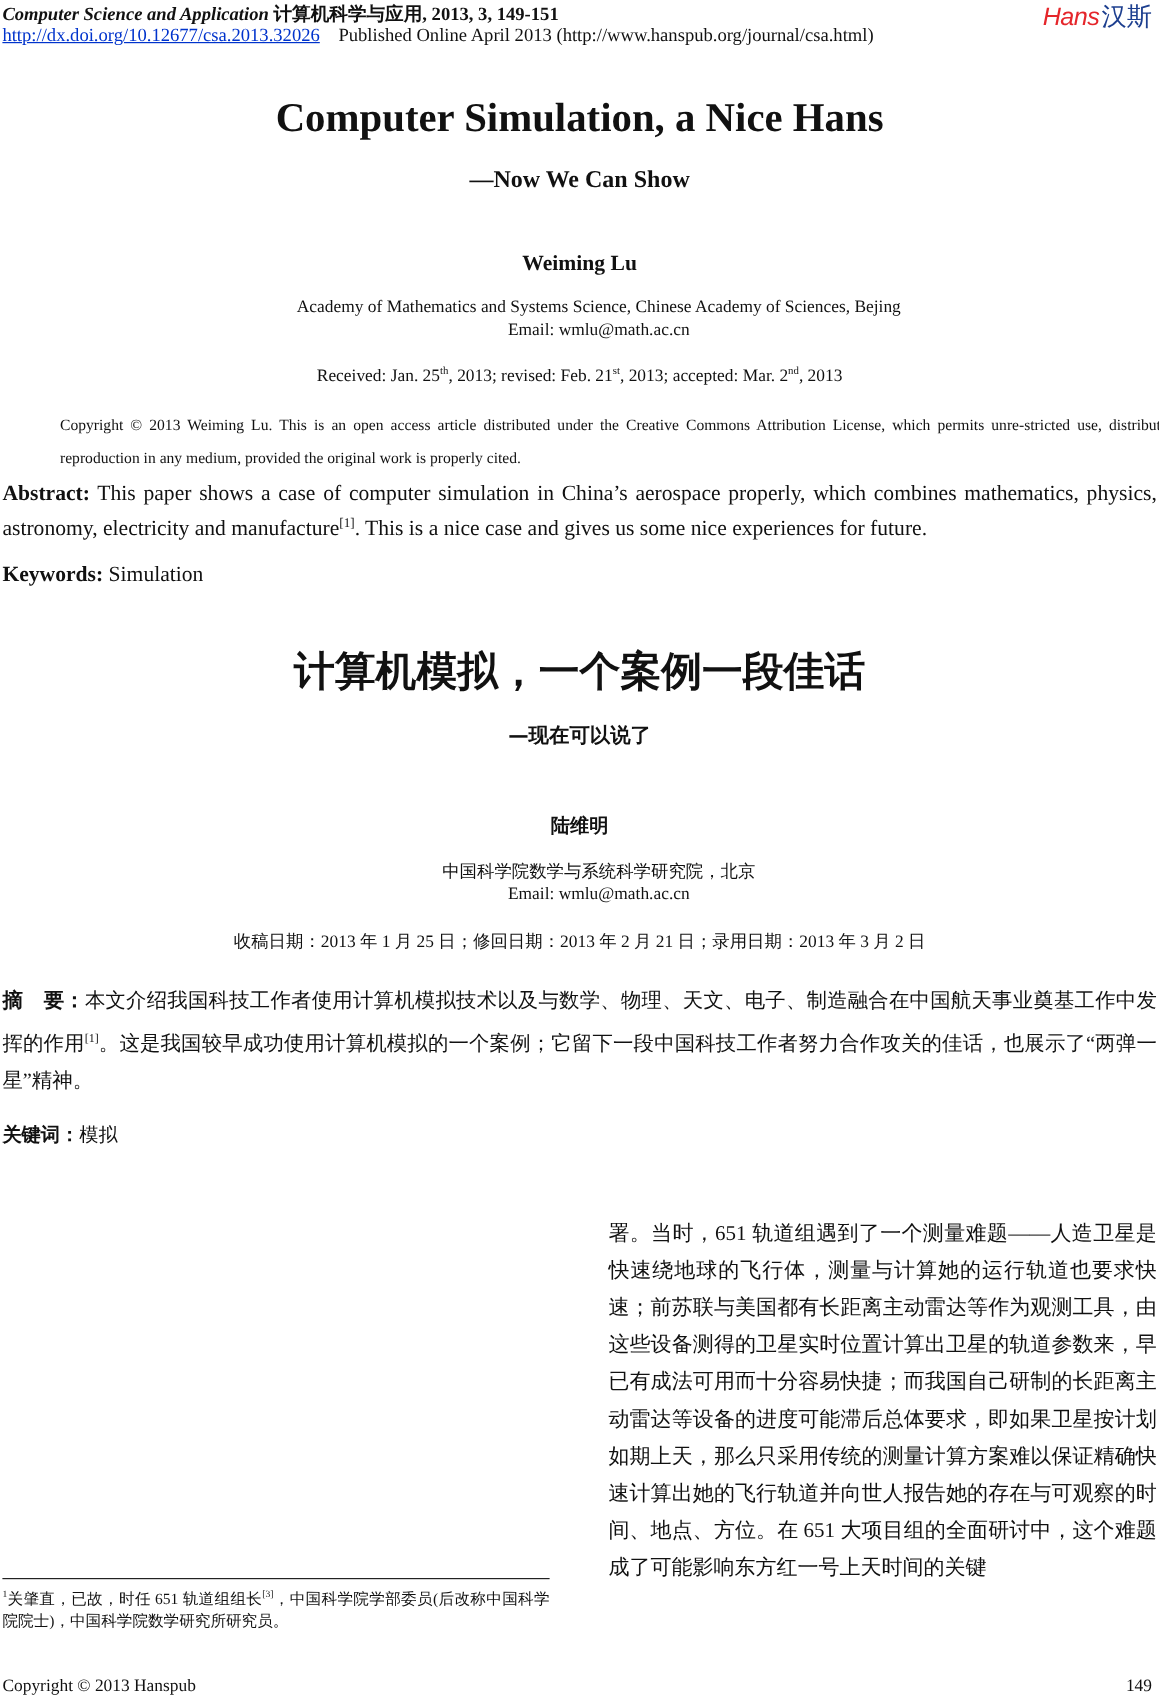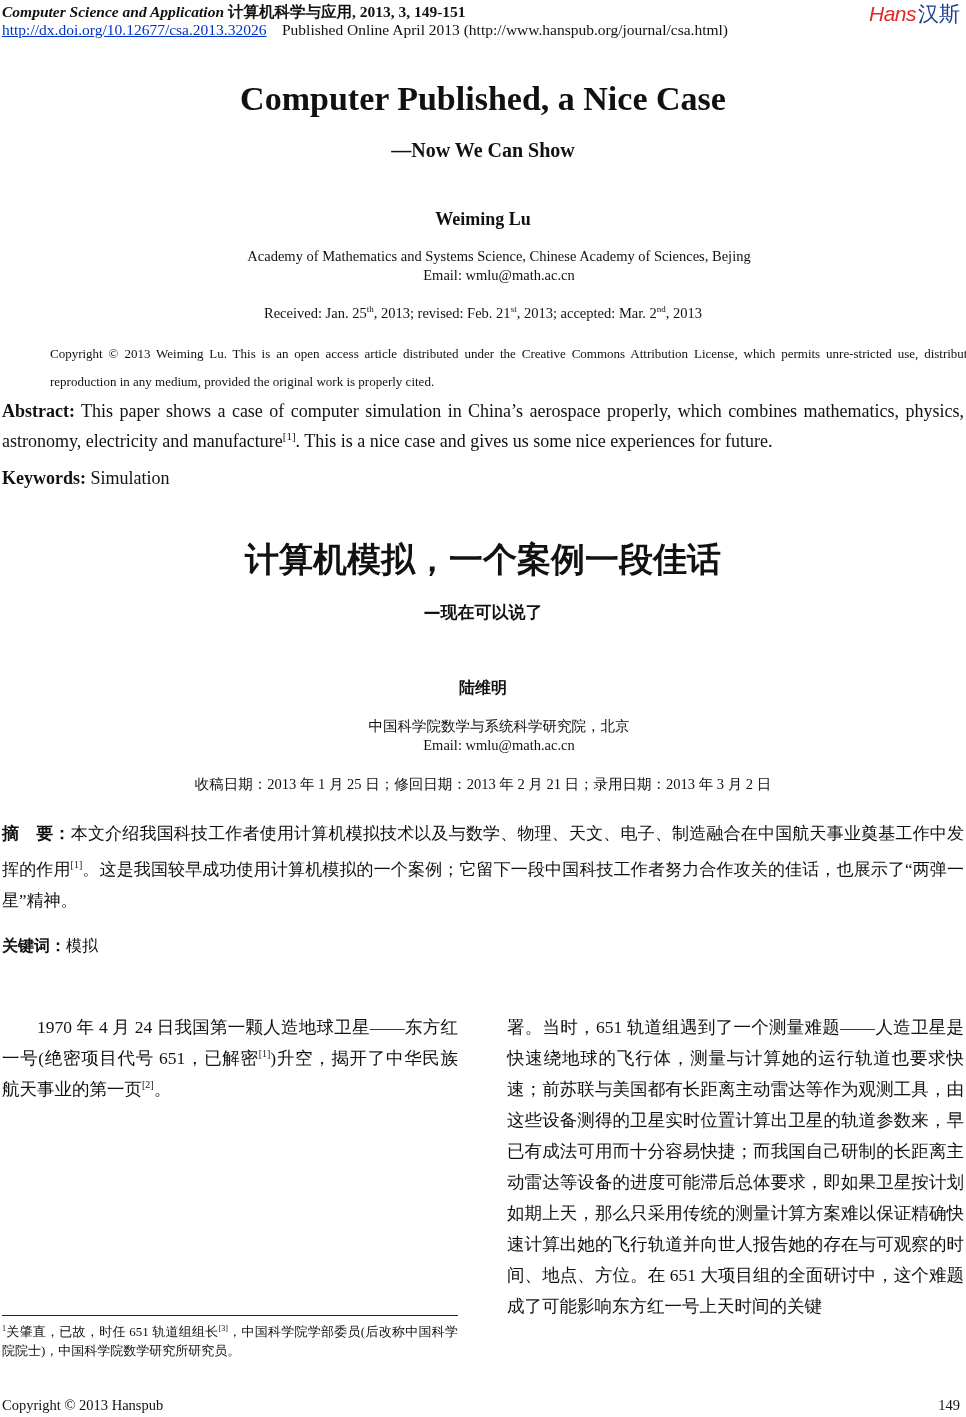--- a/index.html
+++ b/index.html
@@ -55,21 +55,21 @@
   <span>计算机科学与应用</span><span>, 2013, 3, 149-151</span>
 </div>
 <div class="abs hdr2">
   <a>http://dx.doi.org/10.12677/csa.2013.32026</a>&nbsp;&nbsp;&nbsp;
   <span>Published Online April 2013 (http://www.hanspub.org/journal/csa.html)</span>
 </div>
 <div class="abs logo">
   <span class="en">Hans</span><span class="cn">汉斯</span>
 </div>
 
-<div class="abs center title-en">Computer Published, a Nice Case</div>
+<div class="abs center title-en">Computer Simulation, a Nice Hans</div>
 <div class="abs center subtitle-en">—Now We Can Show</div>
 <div class="abs center author-en">Weiming Lu</div>
 <div class="abs center affil" style="top:248px;">Academy of Mathematics and Systems Science, Chinese Academy of Sciences, Bejing</div>
 <div class="abs center affil" style="top:267px;">Email: wmlu@math.ac.cn</div>
 <div class="abs center received" style="top:304px;">
   <span>Received: Jan. 25</span><sup>th</sup><span>, 2013; revised: Feb. 21</span><sup>st</sup><span>, 2013; accepted: Mar. 2</span><sup>nd</sup><span>, 2013</span>
 </div>
 <div class="abs copyright-note">Copyright © 2013 Weiming Lu. This is an open access article distributed under the Creative Commons Attribution License, which permits unre-stricted use, distribution, and reproduction in any medium, provided the original work is properly cited.</div>
 <div class="abs abstract">
   <b>Abstract:</b><span> This paper shows a case of computer simulation in China’s aerospace properly, which combines mathematics, physics, astronomy, electricity and manufacture</span><sup>[1]</sup><span>. This is a nice case and gives us some nice experiences for future.</span>
@@ -85,21 +85,20 @@
 <div class="abs center affil" style="top:737px;">Email: wmlu@math.ac.cn</div>
 <div class="abs center received" style="top:775px;">收稿日期：2013 年 1 月 25 日；修回日期：2013 年 2 月 21 日；录用日期：2013 年 3 月 2 日</div>
 <div class="abs abstract-cn">
   <b>摘　要：</b><span>本文介绍我国科技工作者使用计算机模拟技术以及与数学、物理、天文、电子、制造融合在中国航天事业奠基工作中发挥的作用</span><sup>[1]</sup><span>。这是我国较早成功使用计算机模拟的一个案例；它留下一段中国科技工作者努力合作攻关的佳话，也展示了“两弹一星”精神。</span>
 </div>
 <div class="abs keywords-cn">
   <b>关键词：</b><span>模拟</span>
 </div>
 
 <div class="abs col col-left">
-  <p class="indent"><span>1970 年 4 月 24 日我国第一颗人造地球卫星——东方红一号(绝密项目代号 651，已解密</span><sup>[1]</sup><span>)升空，揭开了中华民族航天事业的第一页</span><sup>[2]</sup><span>。</span></p>
 </div>
 <div class="abs col col-right">
   <p>署。当时，651 轨道组遇到了一个测量难题——人造卫星是快速绕地球的飞行体，测量与计算她的运行轨道也要求快速；前苏联与美国都有长距离主动雷达等作为观测工具，由这些设备测得的卫星实时位置计算出卫星的轨道参数来，早已有成法可用而十分容易快捷；而我国自己研制的长距离主动雷达等设备的进度可能滞后总体要求，即如果卫星按计划如期上天，那么只采用传统的测量计算方案难以保证精确快速计算出她的飞行轨道并向世人报告她的存在与可观察的时间、地点、方位。在 651 大项目组的全面研讨中，这个难题成了可能影响东方红一号上天时间的关键</p>
 </div>
 
 <div class="abs fn-rule"></div>
 <div class="abs footnote">
   <sup>1</sup><span>关肇直，已故，时任 651 轨道组组长</span><sup>[3]</sup><span>，中国科学院学部委员(后改称中国科学院院士)，中国科学院数学研究所研究员。</span>
 </div>
 

